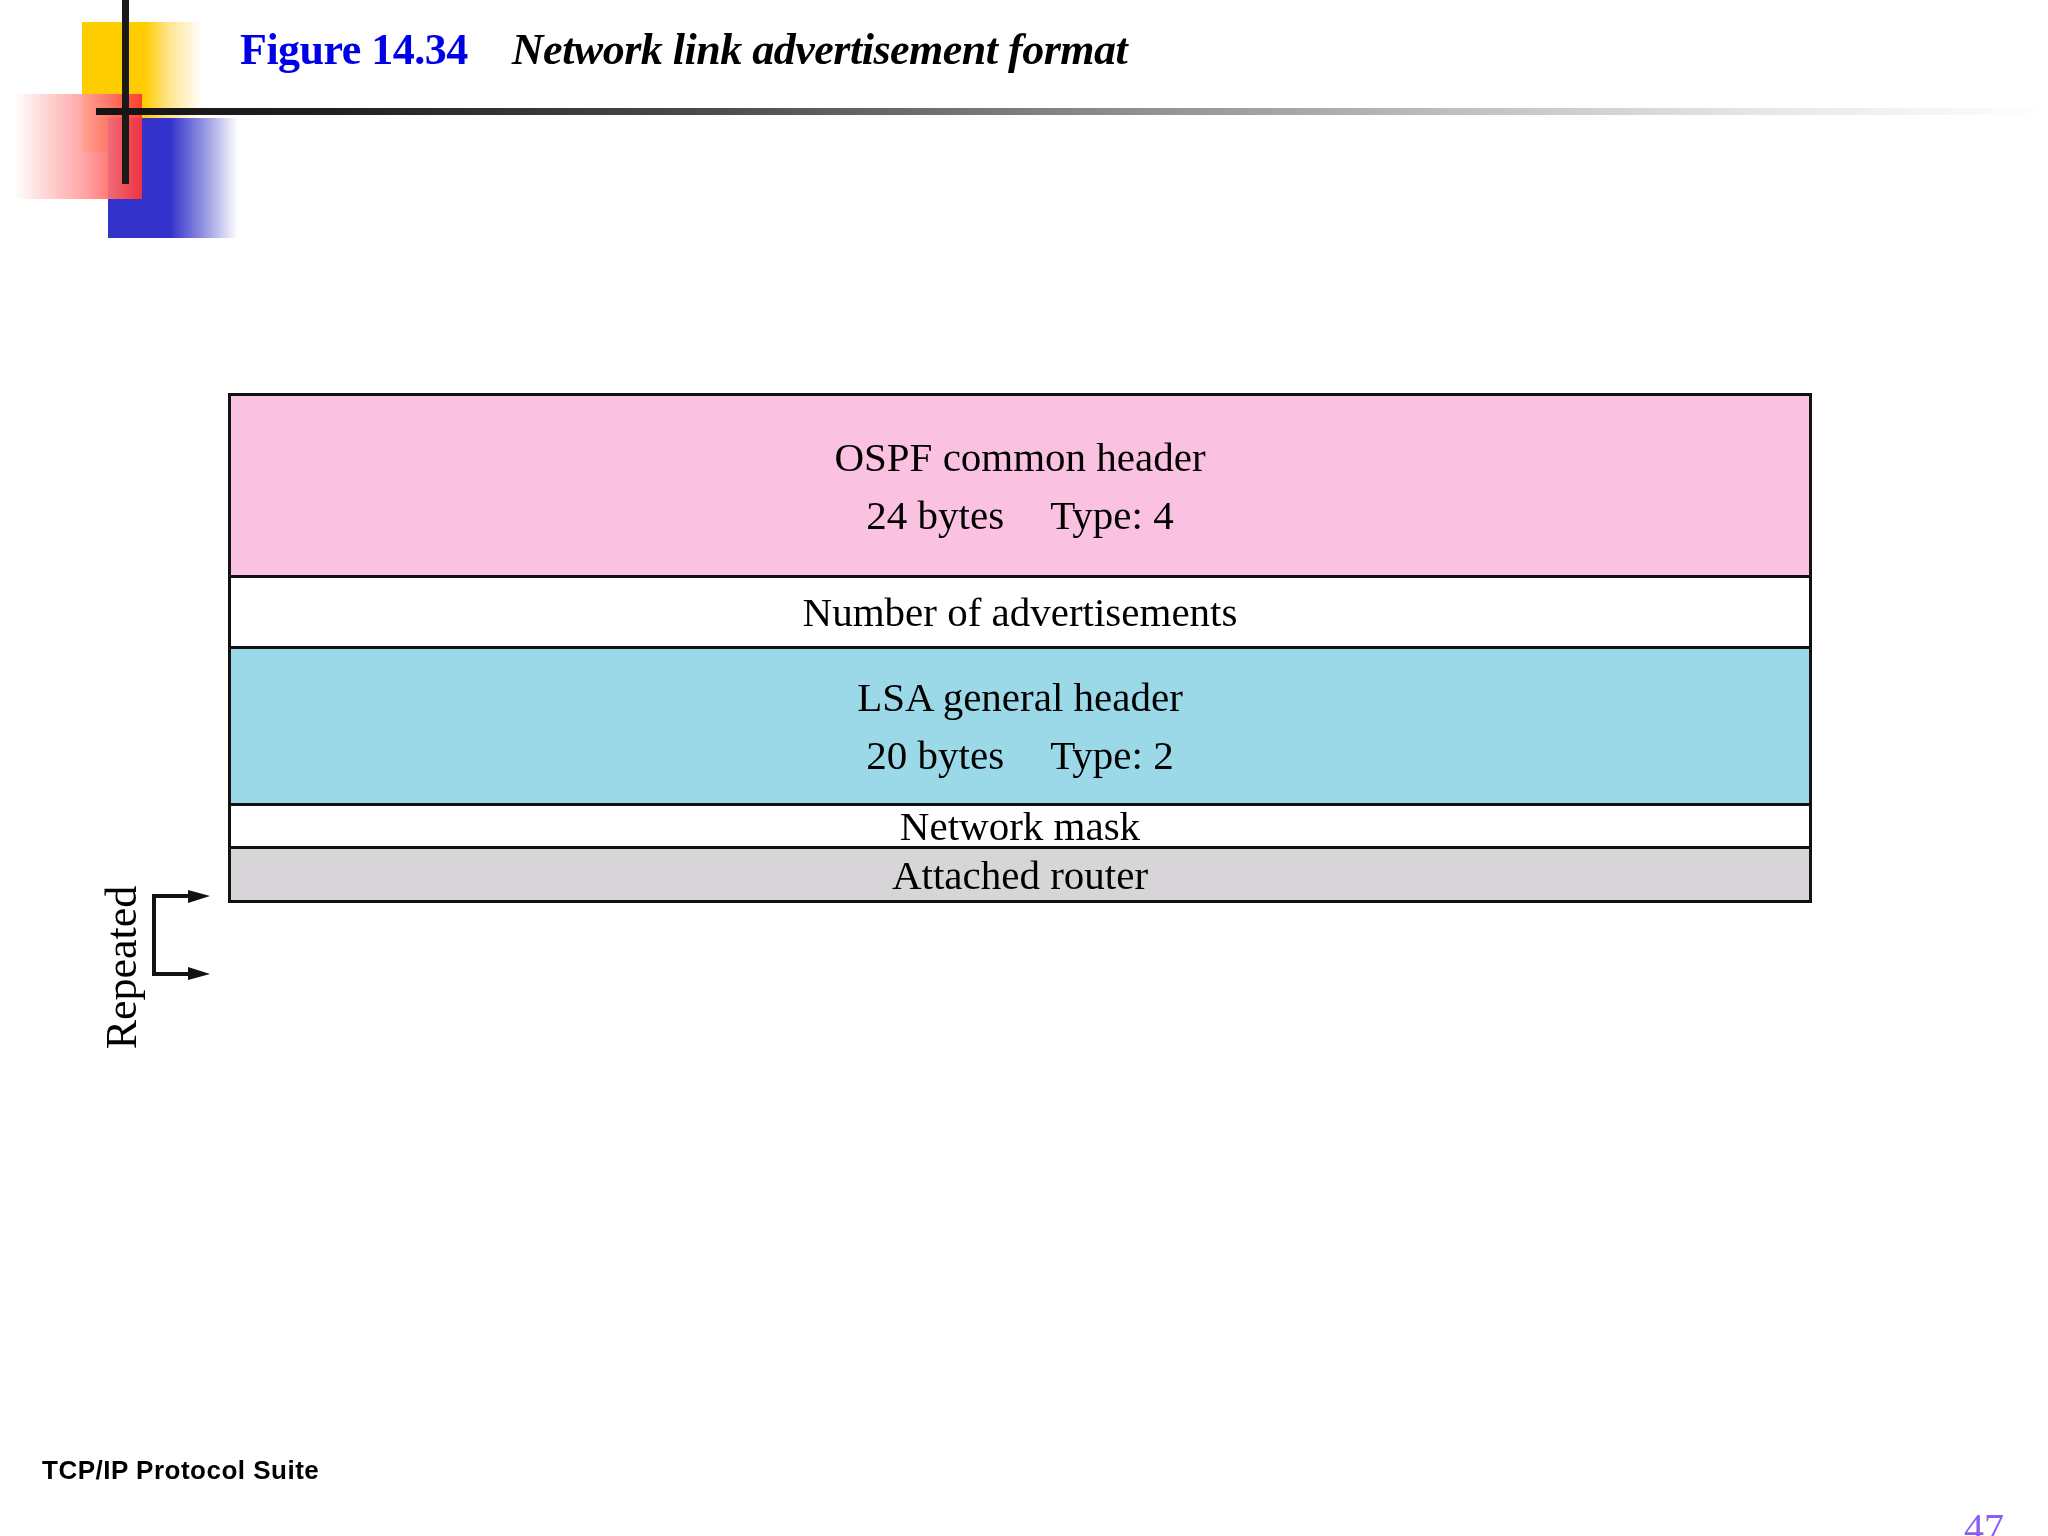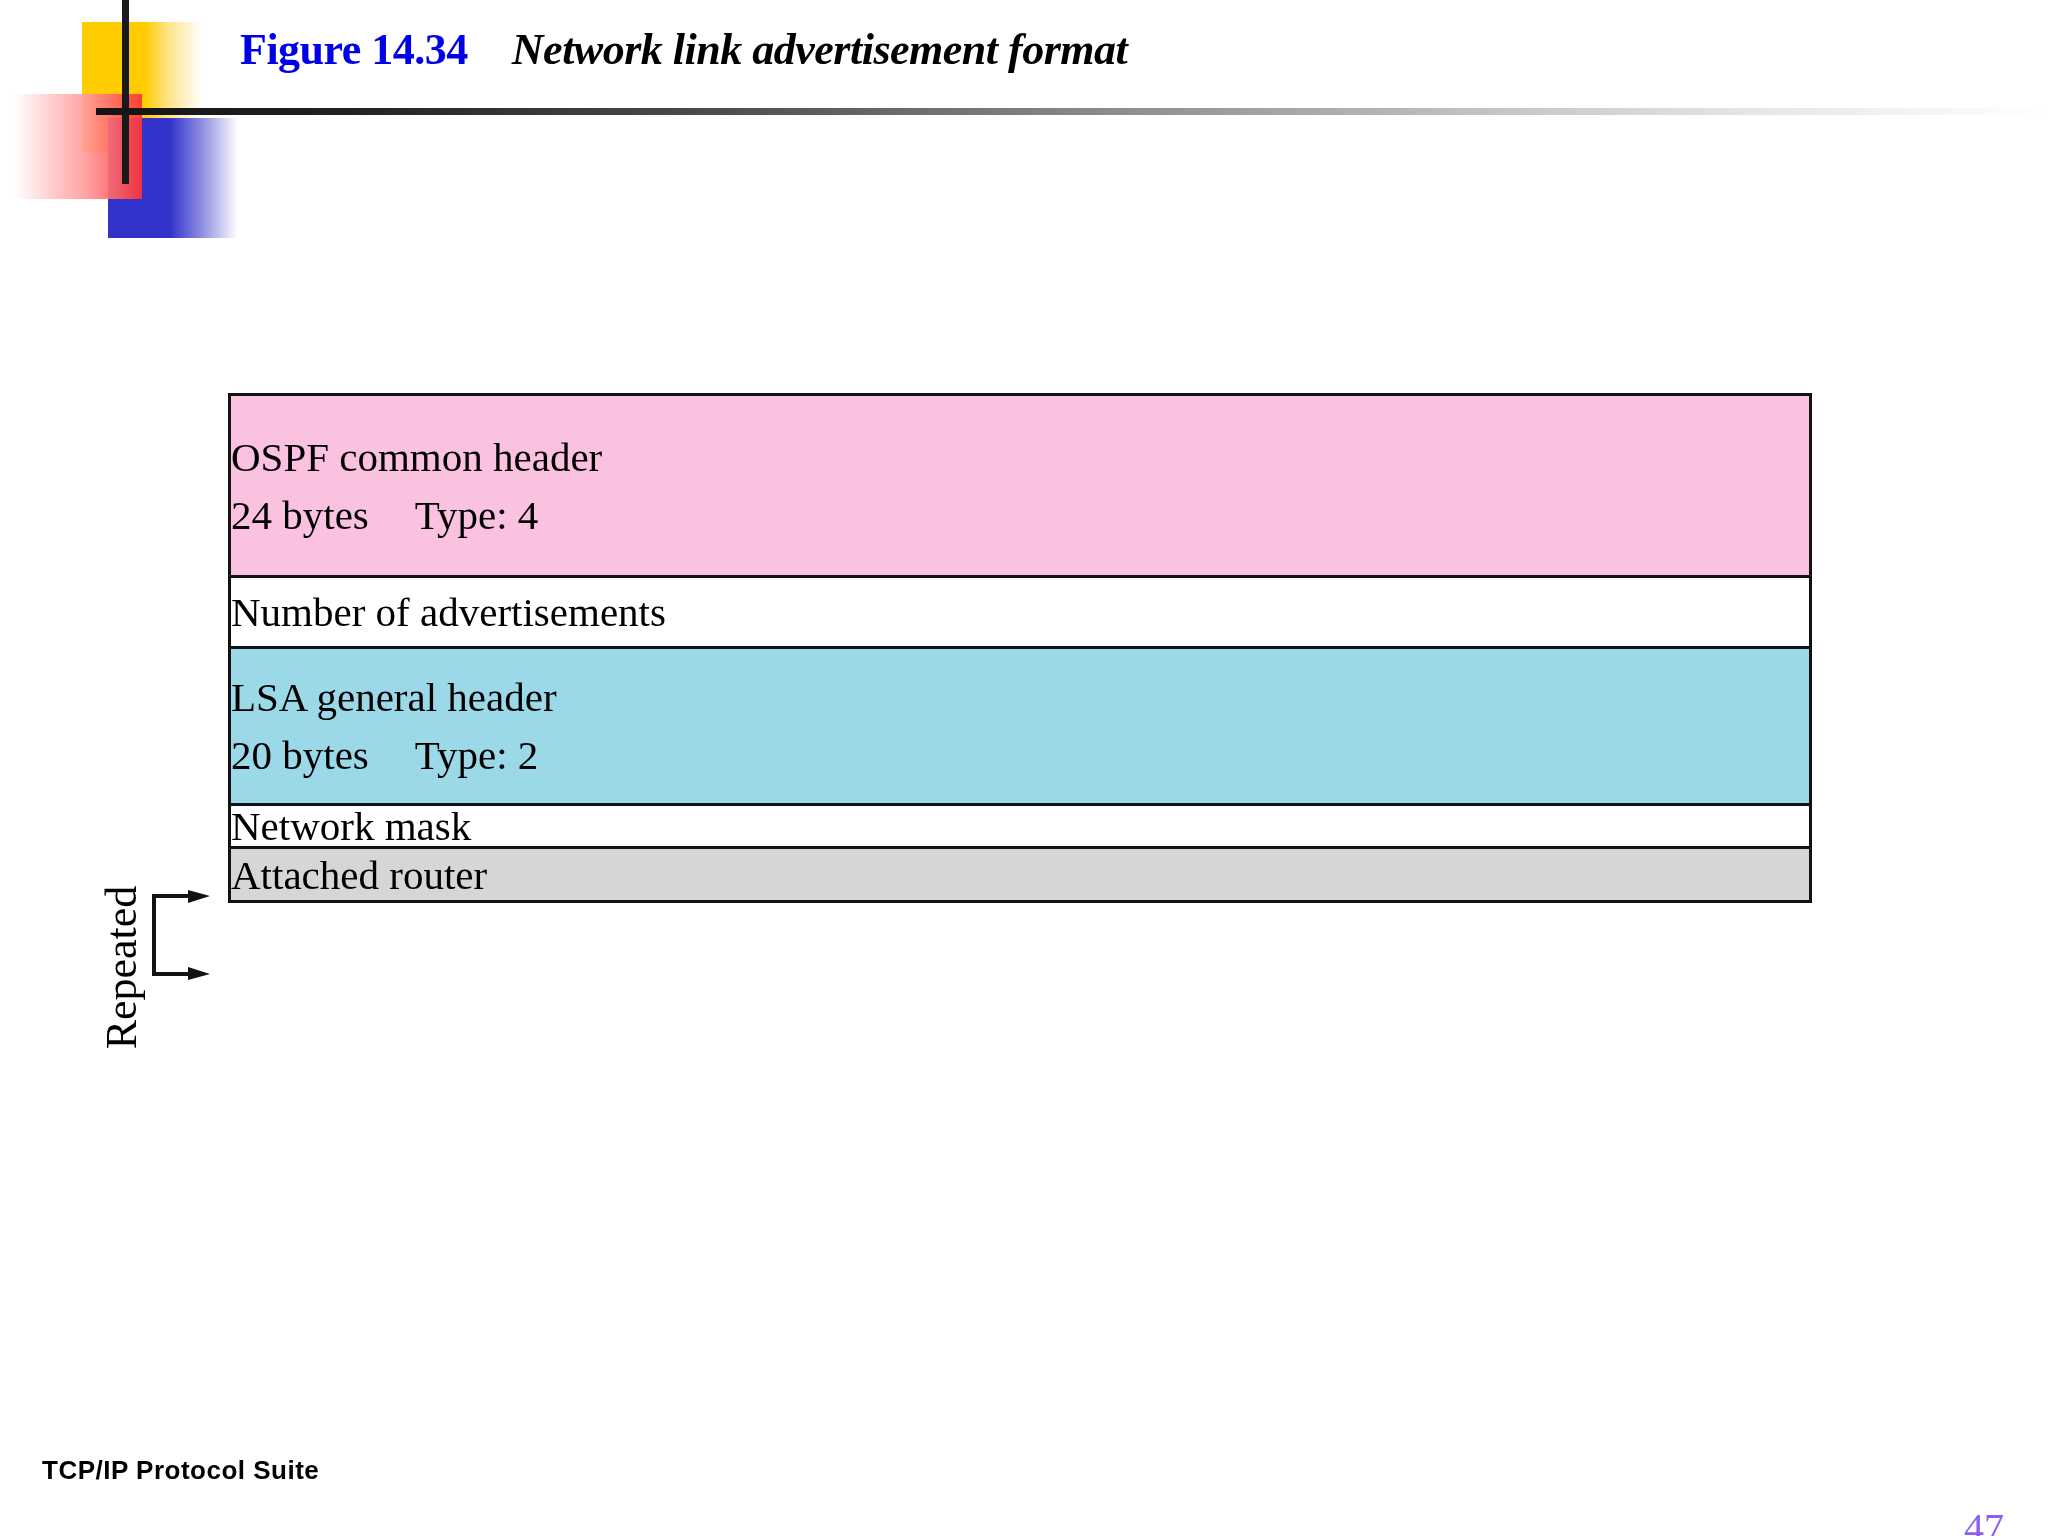--- a/index.html
+++ b/index.html
@@ -96,21 +96,21 @@
     top: 393px;
     width: 1584px;
   }
   .packet-field {
     position: relative;
     box-sizing: border-box;
     border: 3px solid #121212;
     margin-top: -3px;
     display: flex;
     flex-direction: column;
-    align-items: flex-start;
+    align-items: center;
     justify-content: center;
     color: #000000;
     font-family: "Liberation Serif", serif;
     font-size: 41px;
     line-height: 58px;
   }
   .packet-field:first-child { margin-top: 0; }
   .field-line { white-space: pre; }
   .field-line .gap { display: inline-block; width: 46px; }
 

